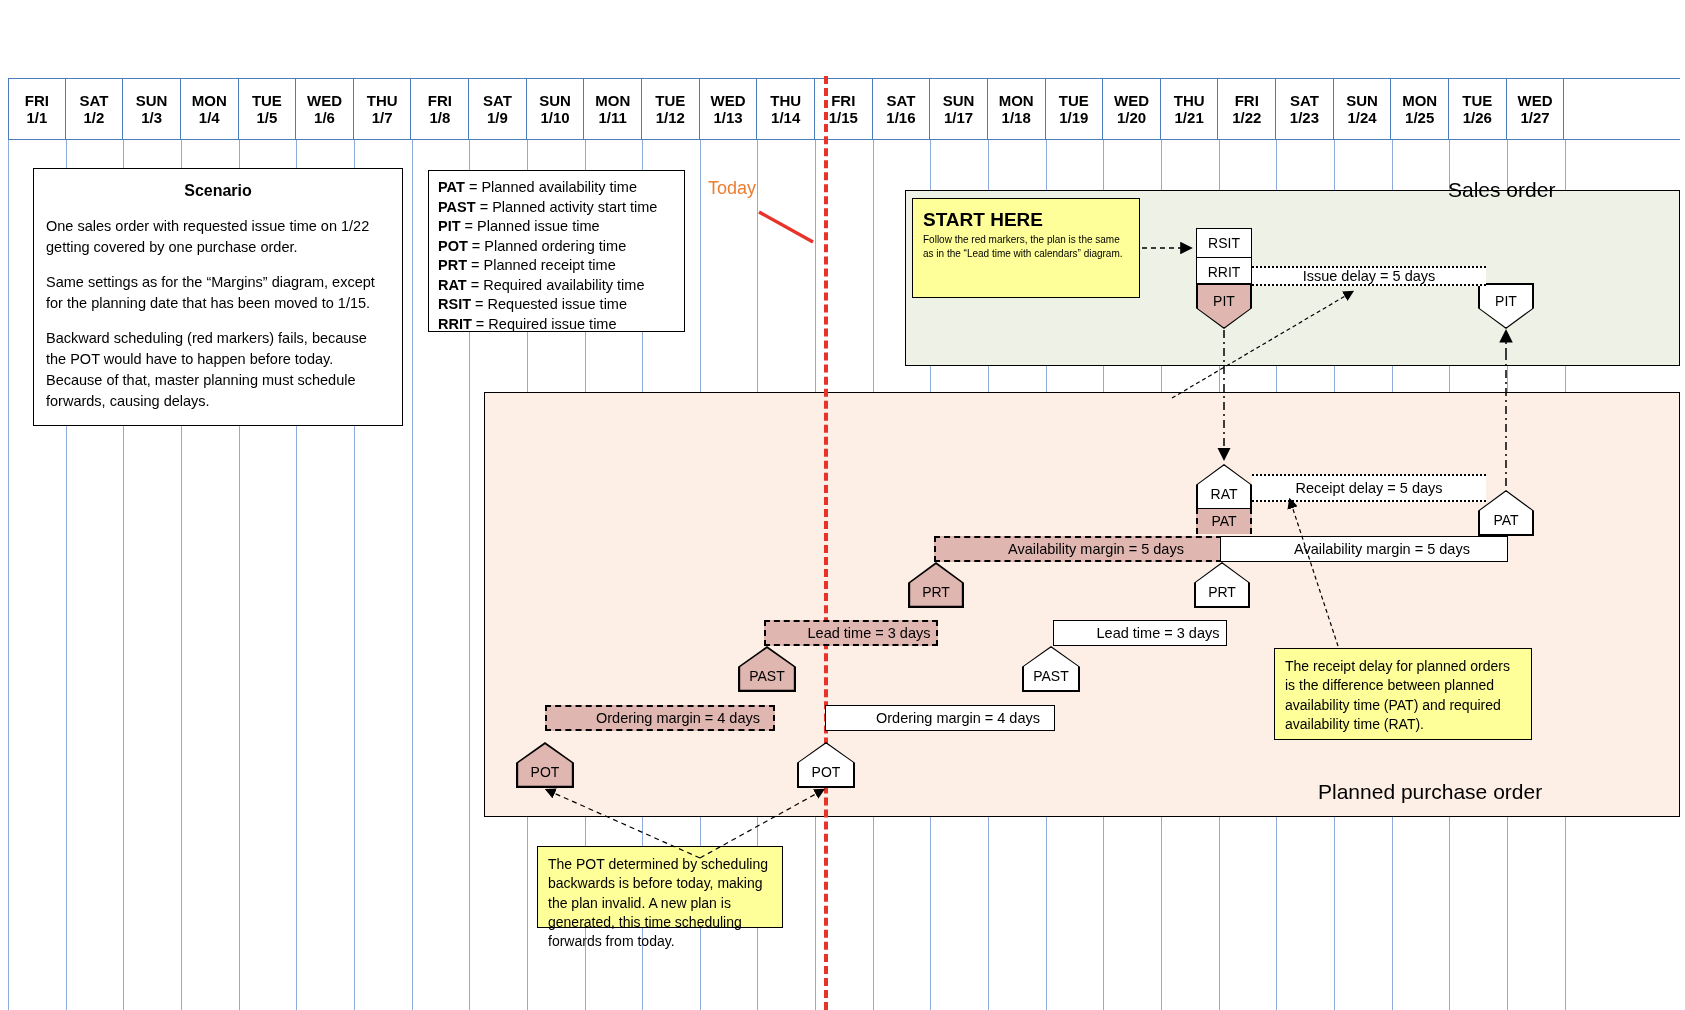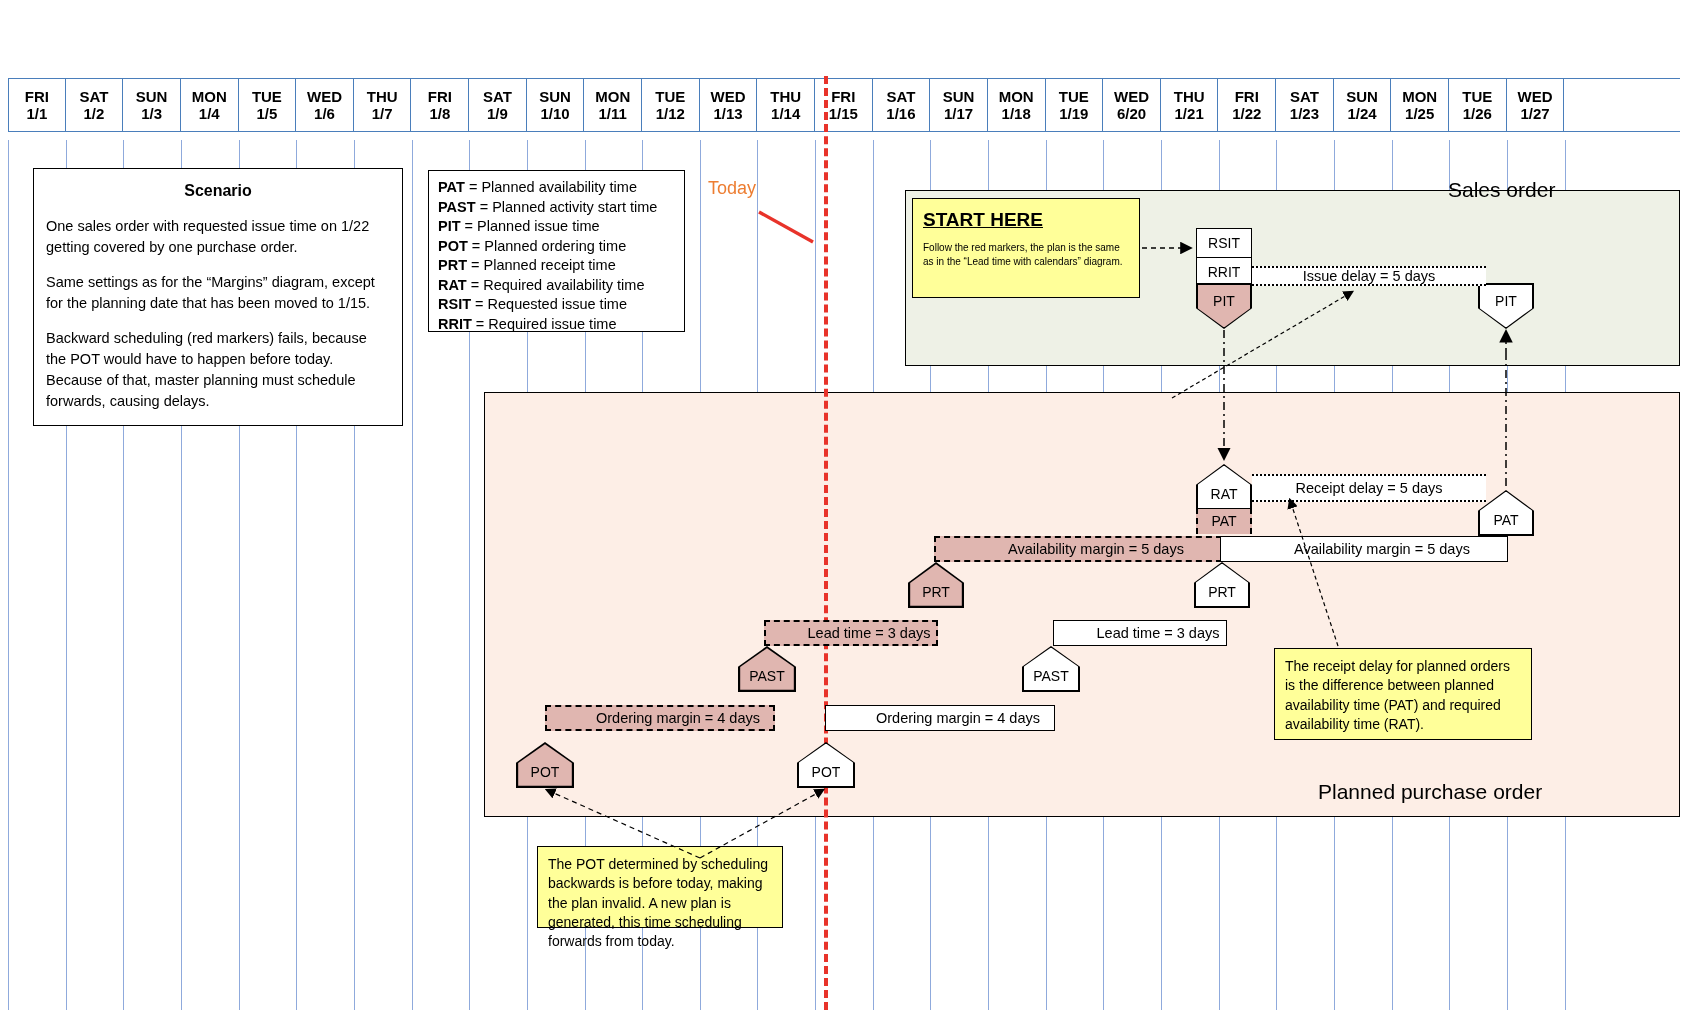--- a/index.html
+++ b/index.html
@@ -5,21 +5,21 @@
   html,body{margin:0;padding:0;background:#ffffff;}
   body{font-family:"Liberation Sans", sans-serif;}
   #root{position:relative;width:1685px;height:1010px;overflow:hidden;background:#fff;}
 
   
   .title-box{position:absolute;left:8px;top:8px;width:282px;height:52px;border:2px solid #000;
              display:flex;align-items:center;box-sizing:border-box;background:#fff;}
   .title-box span{font-size:27px;font-weight:bold;color:#000;padding-left:14px;letter-spacing:.2px;}
 
   
-  .cal{position:absolute;left:8px;top:78px;width:1672px;height:54px;box-sizing:border-box;
+  .cal{position:absolute;left:8px;top:78px;width:1672px;height:62px;box-sizing:border-box;
        border-top:1px solid #4a7ebb;border-bottom:1px solid #4a7ebb;display:flex;background:#fff;}
   .cal .day{flex:0 0 57.65px;width:57.65px;border-right:1px solid #4a7ebb;box-sizing:border-box;
             display:flex;flex-direction:column;align-items:center;justify-content:center;line-height:1.15;}
   .cal .day:first-child{border-left:1px solid #4a7ebb;}
   .cal .day .dw{font-size:15px;font-weight:bold;color:#000;}
   .cal .day .dd{font-size:15px;font-weight:bold;color:#000;}
 
   
   .grid{position:absolute;left:8px;top:140px;width:1672px;height:870px;pointer-events:none;}
   .grid i{position:absolute;top:0;bottom:0;width:1px;background:#8faadc;display:block;}
@@ -146,21 +146,21 @@
       <div class="day">
         <div class="dw">MON</div>
         <div class="dd">1/18</div>
       </div>
       <div class="day">
         <div class="dw">TUE</div>
         <div class="dd">1/19</div>
       </div>
       <div class="day">
         <div class="dw">WED</div>
-        <div class="dd">6/20</div>
+        <div class="dd">1/20</div>
       </div>
       <div class="day">
         <div class="dw">THU</div>
         <div class="dd">1/21</div>
       </div>
       <div class="day">
         <div class="dw">FRI</div>
         <div class="dd">1/22</div>
       </div>
       <div class="day">
@@ -239,21 +239,21 @@
       <div><b>RRIT</b><span> = Required issue time</span></div>
     </div>
 
   <div class="today-line"></div>
   <div class="today-text">Today</div>
   <svg class="today-tick" style="left:757px;top:208px;width:64px;height:38px;">
     <line x1="2" y1="4" x2="56" y2="34" stroke="#e8332a" stroke-width="3.4"></line>
   </svg>
 
   <div class="note" style="left:912px;top:198px;width:228px;height:100px;">
-    <div style="font-size:19px;font-weight:bold;margin-bottom:8px;text-decoration:underline;">START HERE</div>
+    <div style="font-size:19px;font-weight:bold;margin-bottom:0;">START HERE</div>
     <div style="font-size:10px;line-height:1.35;">Follow the red markers, the plan is the same as in the “Lead time with calendars” diagram.</div>
   </div>
 
 
   <div class="note" style="left:1274px;top:648px;width:258px;height:92px;font-size:14px;line-height:1.38;">The receipt delay for planned orders is the difference between planned availability time (PAT) and required availability time (RAT).</div>
 
   <div class="note" style="left:537px;top:846px;width:246px;height:82px;font-size:14px;line-height:1.38;">The POT determined by scheduling backwards is before today, making the plan invalid. A new plan is generated, this time scheduling forwards from today.</div>
 
   <div class="mk-wrap" style="left:1196px;top:228px;width:56px;height:30px;background:#fff;border:1.6px solid #000;box-sizing:border-box;">
     <div class="mk-label" style="top:6px;">RSIT</div>

